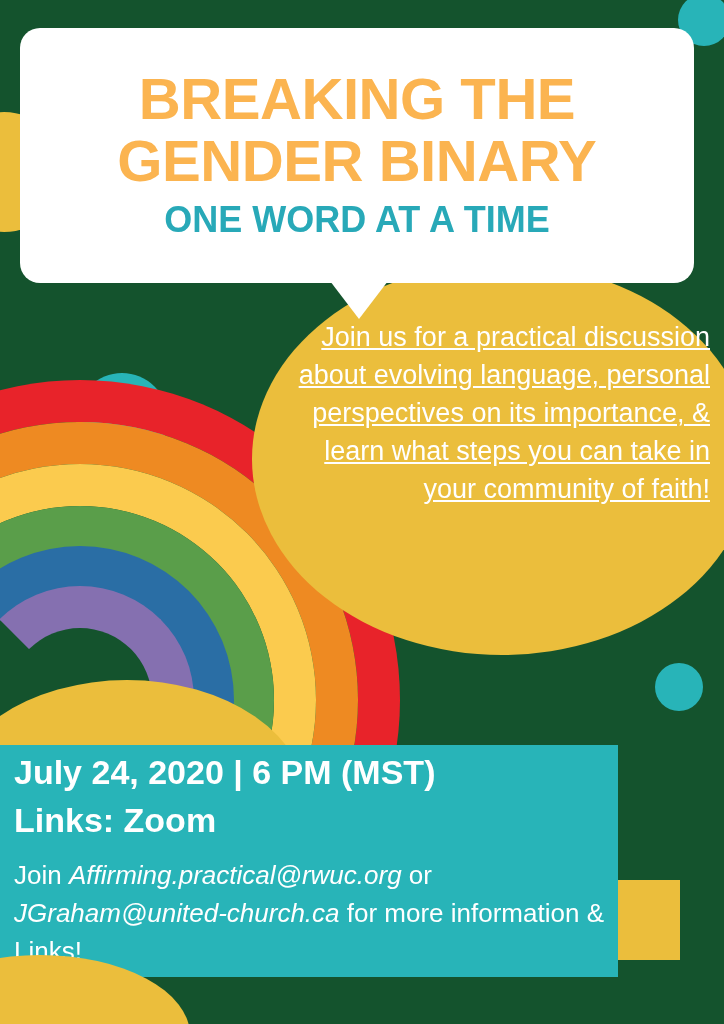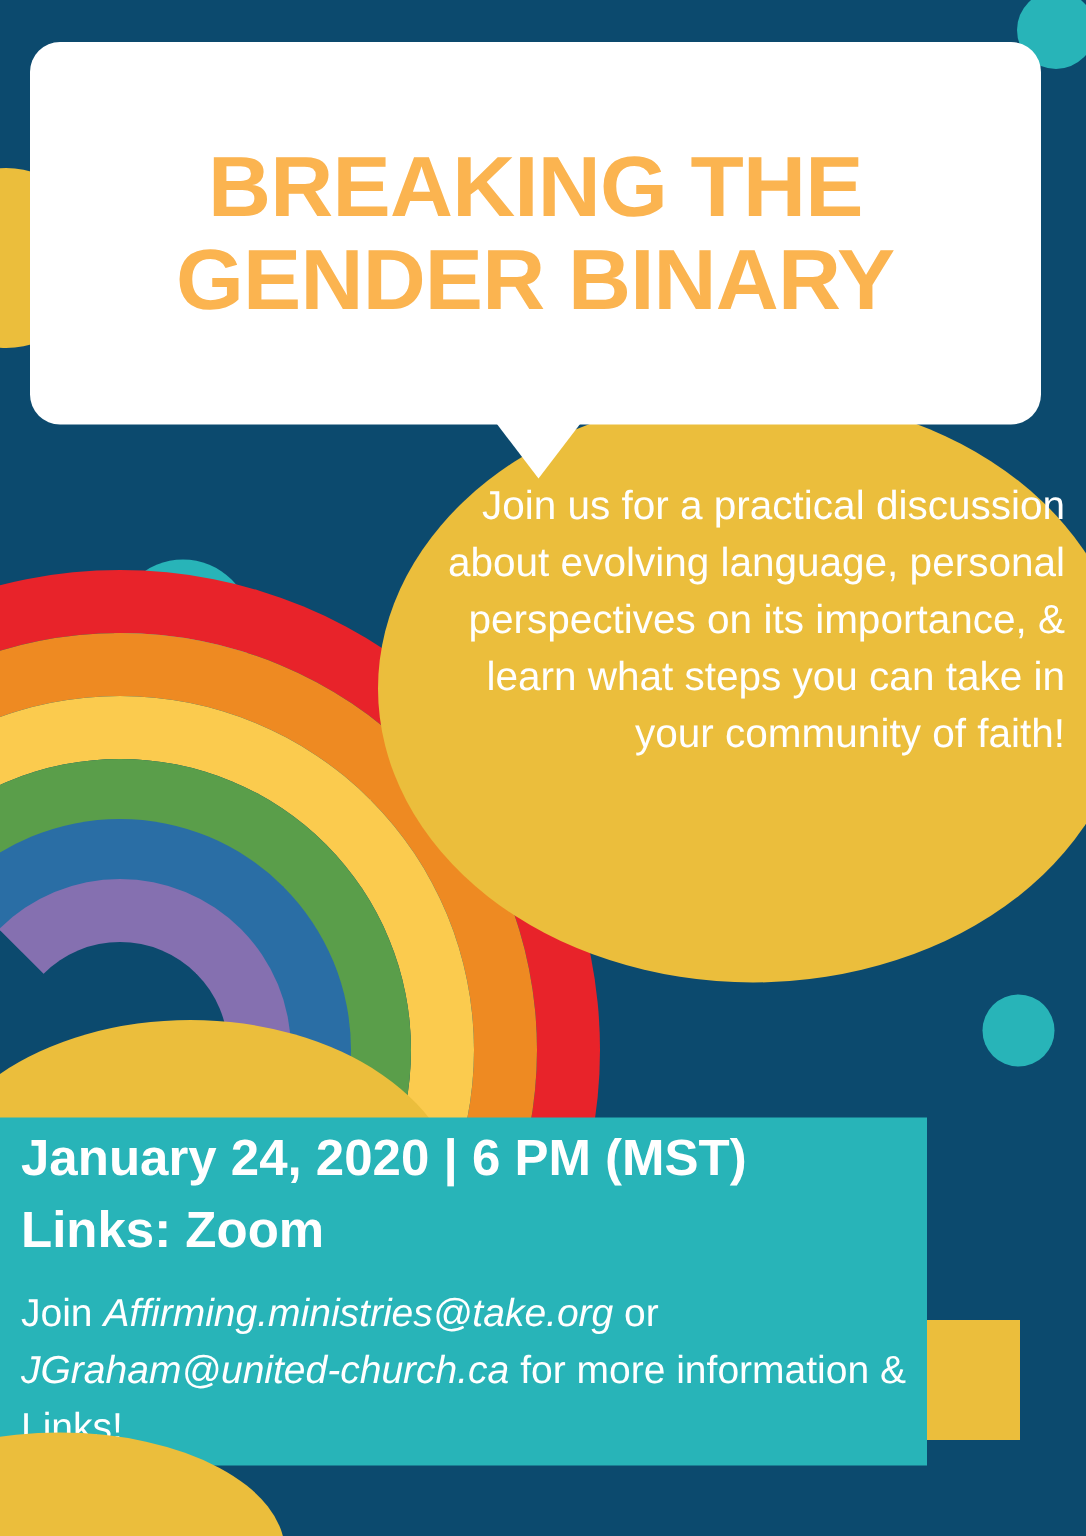--- a/index.html
+++ b/index.html
@@ -5,21 +5,21 @@
   html, body {
     margin: 0;
     padding: 0;
     background: #ffffff;
   }
   #poster {
     position: relative;
     width: 724px;
     height: 1024px;
     overflow: hidden;
-    background: #0c4a6e;
+    background: #14532d;
     font-family: "Liberation Sans", sans-serif;
   }
 
   
   .shape { position: absolute; }
 
   .circle { border-radius: 50%; }
 
   
   #circle-yellow-left {
@@ -139,20 +139,21 @@
   
   #body-text {
     position: absolute;
     left: 288px; top: 318px;
     width: 422px;
     color: #ffffff;
     font-size: 27px;
     line-height: 38px;
     text-align: right;
     font-weight: 300;
+    text-decoration: underline;
   }
 
   
   #panel-teal {
     position: absolute;
     left: 0px; top: 745px;
     width: 618px; height: 232px;
     background: #28B4B8;
   }
   #panel-content {
@@ -199,28 +200,29 @@
   <div class="shape" id="ellipse-yellow-bottomleft"></div>
 
   <div id="blob-yellow"></div>
 
   <div id="card-tail"></div>
   <div id="card-white"></div>
 
   <div id="title-block">
     <div class="title-line">BREAKING THE</div>
     <div class="title-line">GENDER BINARY</div>
+    <div id="subtitle-line">ONE WORD AT A TIME</div>
   </div>
 
   <div id="body-text">Join us for a practical discussion about evolving language, personal perspectives on its importance, &amp; learn what steps you can take in your community of faith!</div>
 
   <div id="panel-teal"></div>
   <div id="panel-content">
-    <div class="panel-headline">January 24, 2020 | 6 PM (MST)</div>
+    <div class="panel-headline">July 24, 2020 | 6 PM (MST)</div>
     <div class="panel-headline">Links: Zoom</div>
     <div id="panel-contact">
-      <span>Join </span><em>Affirming.ministries@take.org</em><span> or </span><em>JGraham@united-church.ca</em><span> for more information &amp; Links!</span>
+      <span>Join </span><em>Affirming.practical@rwuc.org</em><span> or </span><em>JGraham@united-church.ca</em><span> for more information &amp; Links!</span>
     </div>
   </div>
 
   <div class="shape" id="circle-yellow-bottomleft"></div>
 
 </div>
 
 </body></html>

